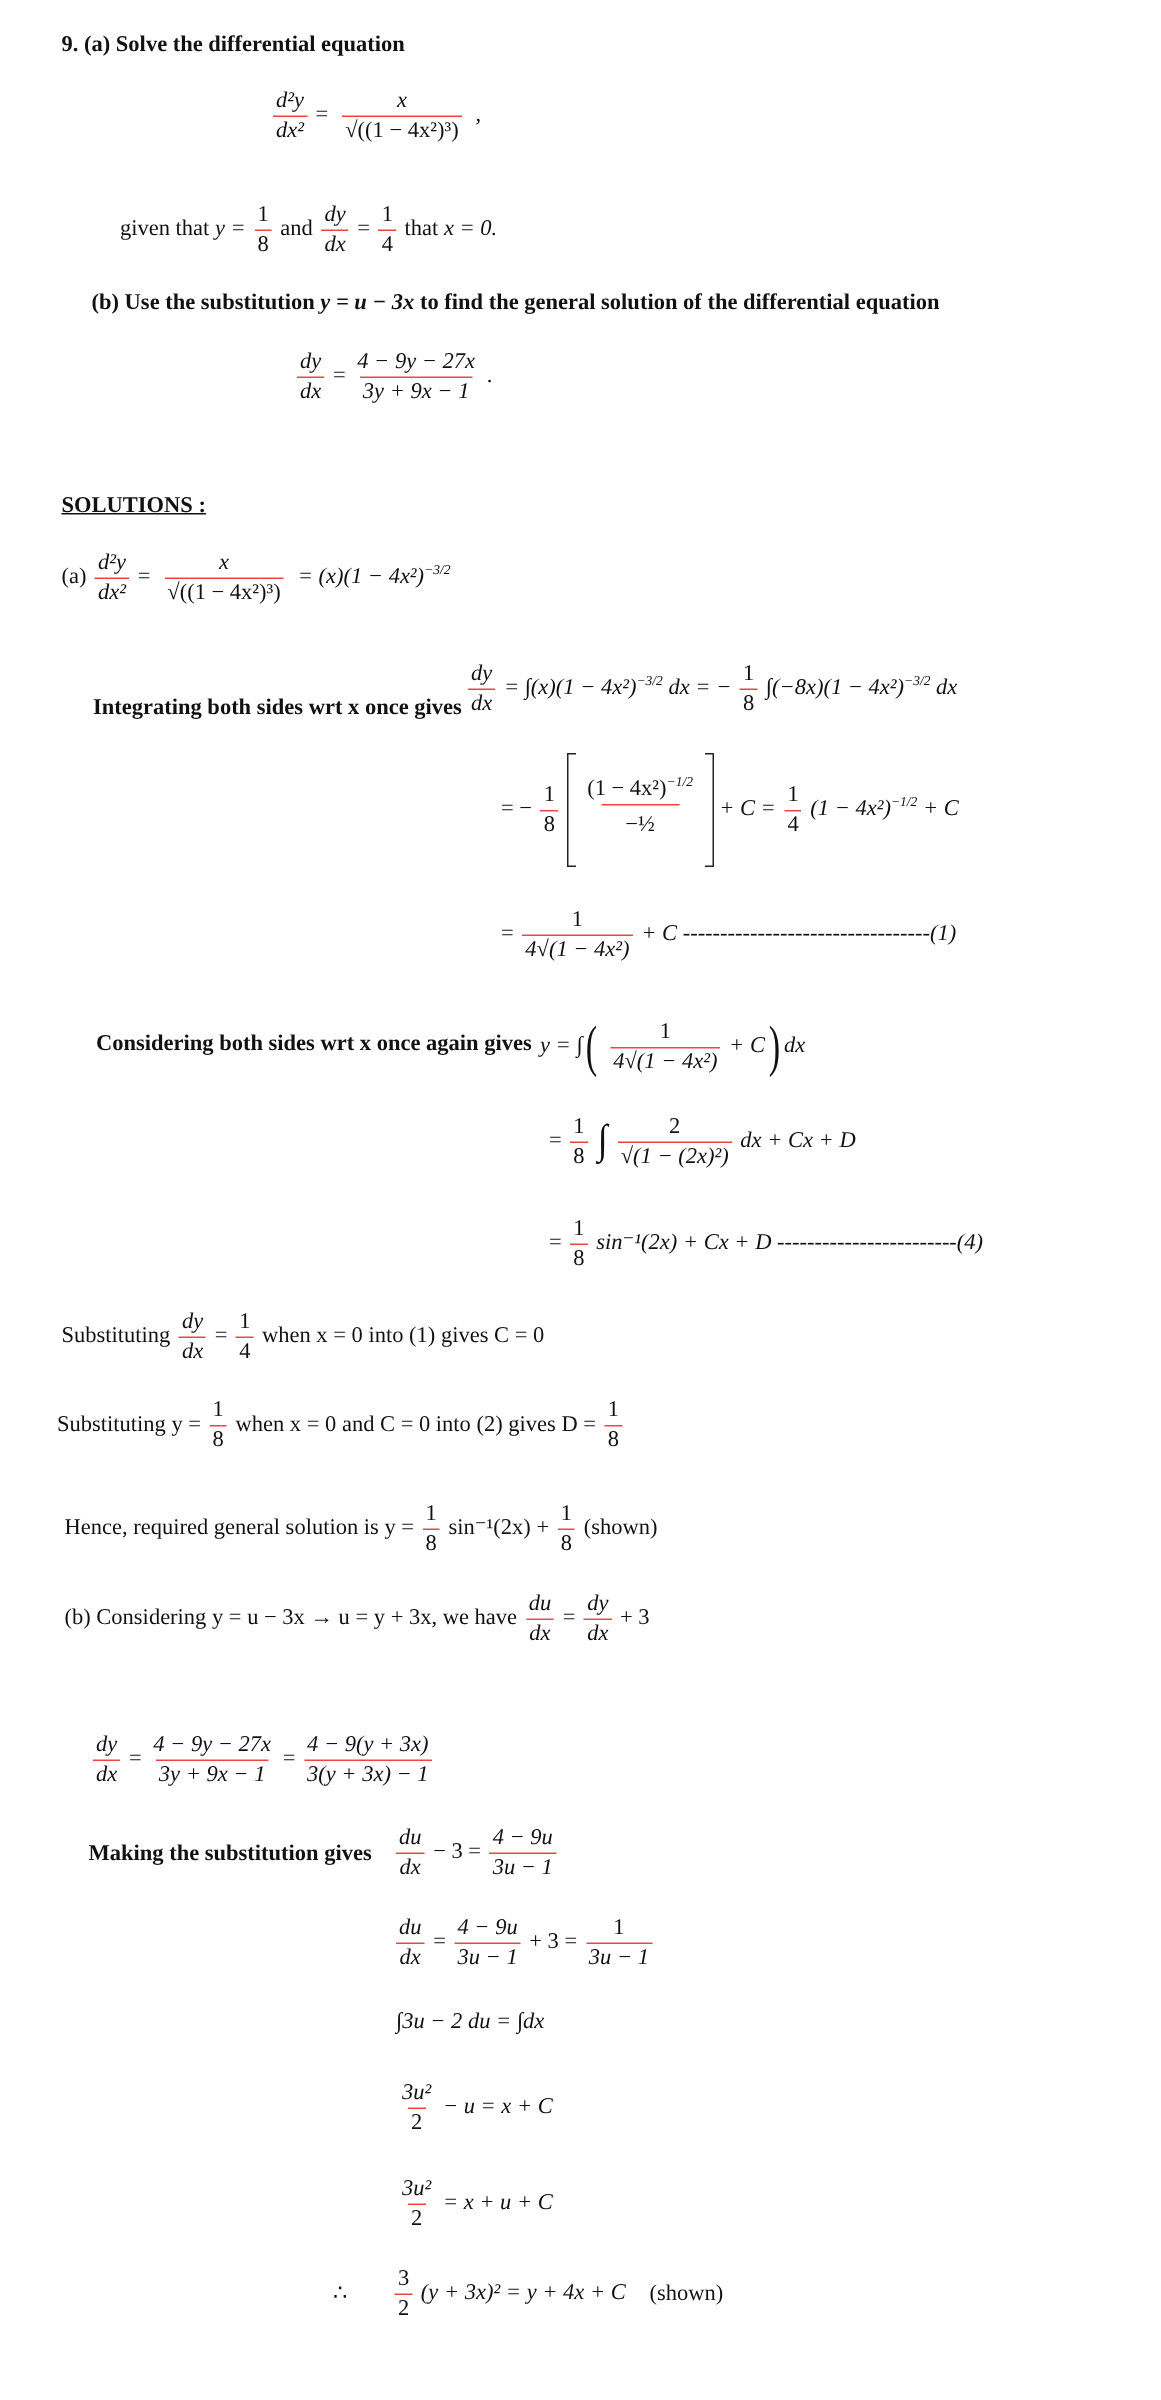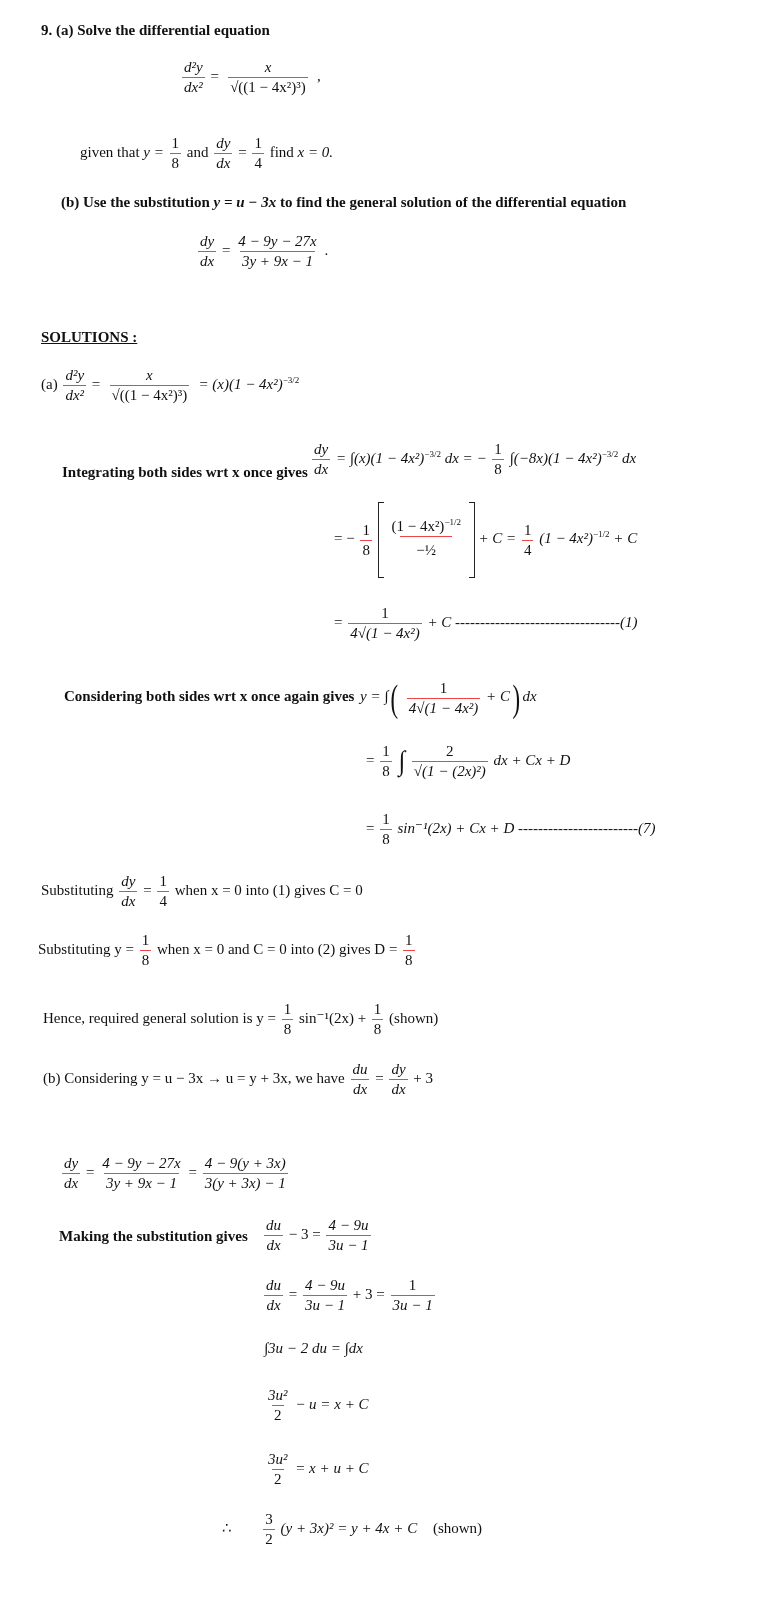--- a/index.html
+++ b/index.html
@@ -5,21 +5,21 @@
   html, body { margin:0; padding:0; background:#ffffff; }
   body { width:774px; height:1600px; position:relative; overflow:hidden;
          font-family:"Liberation Serif","DejaVu Serif",serif; color:#111; font-size:15px; }
   .abs { position:absolute; white-space:nowrap; }
   .txt { font-size:15px;font-weight:bold; }
   .m { font-family:"Liberation Serif","DejaVu Serif",serif; font-size:15px; }
   .i { font-style:italic; }
   .frac { display:inline-flex; flex-direction:column; align-items:center; vertical-align:middle; margin:0 2px; }
   .frac > .num { padding:0 2px; line-height:1.25; }
   .frac > .den { padding:0 2px; line-height:1.25; border-top:1px solid #ef4444; }
-  sup { font-size:9px; vertical-align:6px; }
+  sup { font-size:9px; vertical-align:6px;font-style:italic; }
   .int { font-size:24px; vertical-align:middle; display:inline-block; transform:scaleY(1.15); margin:0 1px; }
   .bigparen { font-size:38px; font-weight:100; vertical-align:middle; display:inline-block; transform:scaleX(0.6); }
   .bracket-l, .bracket-r { display:inline-block; width:5px; height:74px; border:1px solid #222; vertical-align:middle; }
   .bracket-l { border-right:none; }
   .bracket-r { border-left:none; }
   .heading { font-weight:bold; text-decoration:underline; }
 </style>
 </head>
 <body>
 
@@ -48,21 +48,21 @@
   <span>and</span>
   <span class="frac">
       <span class="num i">dy</span>
       <span class="den i">dx</span>
     </span>
   =
   <span class="frac">
       <span class="num">1</span>
       <span class="den">4</span>
     </span>
-  <span>find</span>
+  <span>that</span>
   <span class="i">x = 0.</span>
 </div>
 
 <div class="abs txt" style="left:61px;top:194px">
   <span>(b) Use the substitution</span>
   <span class="i">y = u − 3x</span>
   <span>to find the general solution of the differential equation</span>
 </div>
 
 <div class="abs m" style="left:196px;top:232px">
@@ -163,21 +163,21 @@
     </span>
   <span class="i">dx + Cx + D</span>
 </div>
 
 <div class="abs m" style="left:366px;top:810px">
   <span>=</span>
   <span class="frac">
       <span class="num">1</span>
       <span class="den">8</span>
     </span>
-  <span class="i">sin⁻¹(2x) + Cx + D ------------------------(7)</span>
+  <span class="i">sin⁻¹(2x) + Cx + D ------------------------(4)</span>
 </div>
 
 <div class="abs m" style="left:41px;top:872px">
   <span>Substituting</span>
   <span class="frac">
       <span class="num i">dy</span>
       <span class="den i">dx</span>
     </span>
   <span>=</span>
   <span class="frac">

